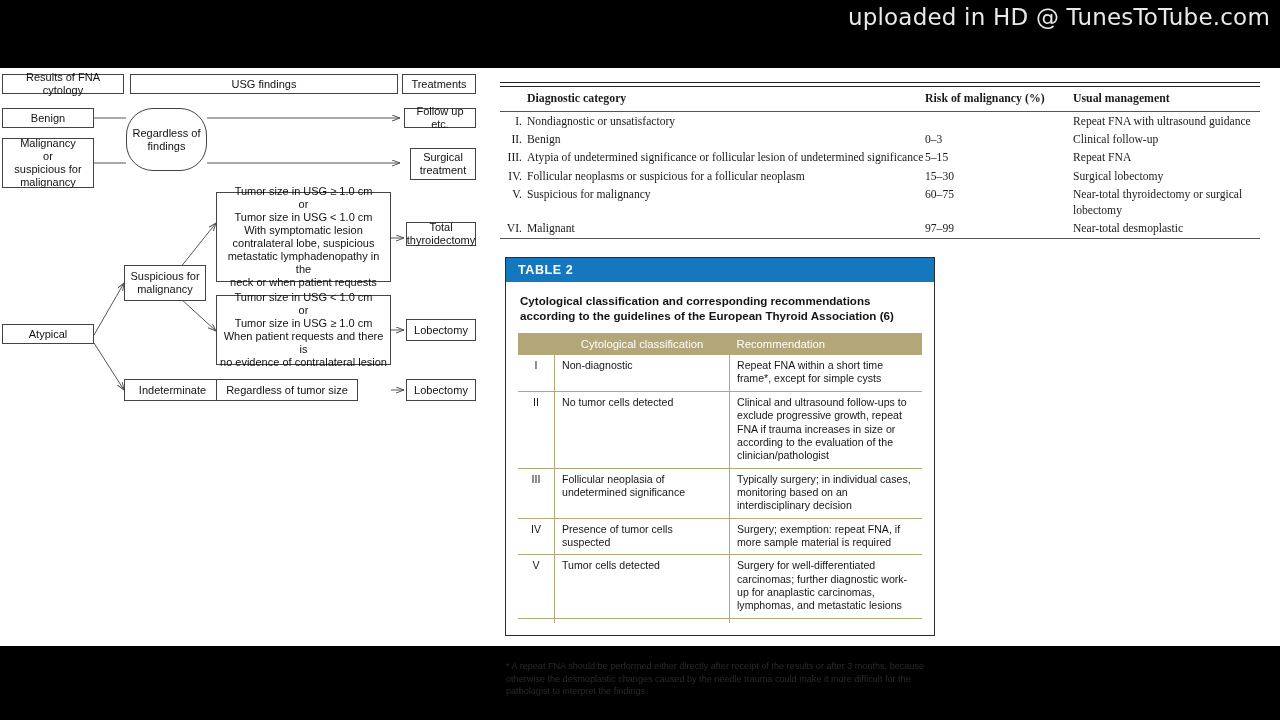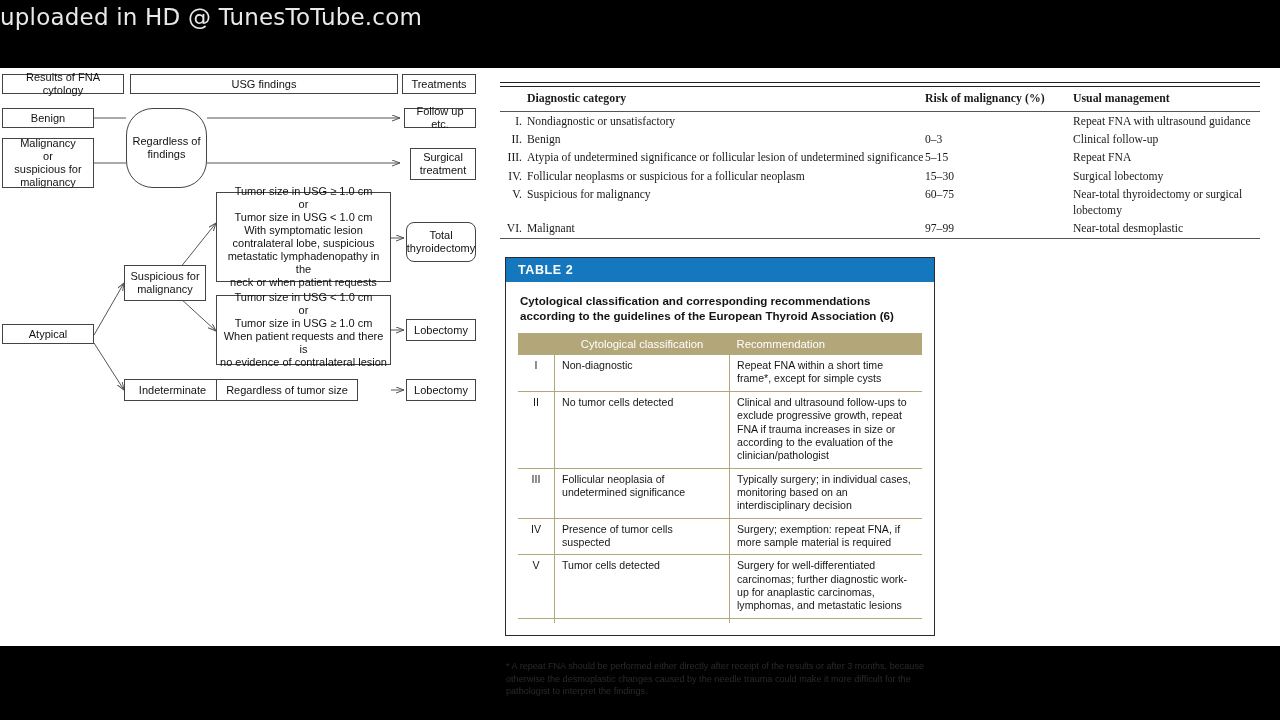--- a/index.html
+++ b/index.html
@@ -2,21 +2,21 @@
 <html><head>
 <meta charset="utf-8">
 <style>
   html,body{margin:0;padding:0;background:#000;}
   body{width:1280px;height:720px;overflow:hidden;font-family:"Liberation Sans",sans-serif;}
   #stage{position:relative;width:1280px;height:720px;background:#000;}
 
   
   .watermark{
     position:absolute;left:0;top:0;width:1280px;height:34px;
-    color:#e9e9e9;font-size:23px;line-height:34px;text-align:left;
+    color:#e9e9e9;font-size:23px;line-height:34px;text-align:right;
     padding-right:10px;box-sizing:border-box;letter-spacing:.2px;
     font-family:"DejaVu Sans",sans-serif;
   }
 
   
   .page{
     position:absolute;left:0;top:68px;width:1280px;height:578px;background:#ffffff;
   }
 
   
@@ -128,21 +128,21 @@
       <div class="fbox fhdr" style="left:130px;top:6px;width:268px;height:20px;">USG findings</div>
       <div class="fbox fhdr" style="left:402px;top:6px;width:74px;height:20px;">Treatments</div>
 
       <div class="fbox" style="left:2px;top:40px;width:92px;height:20px;white-space:pre-line;">Benign</div>
       <div class="fbox" style="left:2px;top:70px;width:92px;height:50px;white-space:pre-line;">Malignancy
 or
 suspicious for
 malignancy</div>
       <div class="fbox" style="left:2px;top:256px;width:92px;height:20px;white-space:pre-line;">Atypical</div>
 
-      <div class="fbox" style="left:126px;top:40px;width:81px;height:80px;white-space:pre-line;border-radius:27px;">Regardless of
+      <div class="fbox" style="left:126px;top:40px;width:81px;height:63px;white-space:pre-line;border-radius:27px;">Regardless of
 findings</div>
       <div class="fbox" style="left:124px;top:197px;width:82px;height:36px;white-space:pre-line;">Suspicious for
 malignancy</div>
       <div class="fbox" style="left:124px;top:311px;width:97px;height:22px;white-space:pre-line;">Indeterminate</div>
 
       <div class="fbox" style="left:216px;top:124px;width:175px;height:90px;white-space:pre-line;">Tumor size in USG ≥ 1.0 cm
 or
 Tumor size in USG &lt; 1.0 cm
 With symptomatic lesion
 contralateral lobe, suspicious
@@ -151,21 +151,21 @@
       <div class="fbox" style="left:216px;top:227px;width:175px;height:70px;white-space:pre-line;">Tumor size in USG &lt; 1.0 cm
 or
 Tumor size in USG ≥ 1.0 cm
 When patient requests and there is
 no evidence of contralateral lesion</div>
       <div class="fbox" style="left:216px;top:311px;width:142px;height:22px;white-space:pre-line;">Regardless of tumor size</div>
 
       <div class="fbox" style="left:404px;top:40px;width:72px;height:20px;white-space:pre-line;">Follow up etc.</div>
       <div class="fbox" style="left:410px;top:80px;width:66px;height:32px;white-space:pre-line;">Surgical
 treatment</div>
-      <div class="fbox" style="left:406px;top:154px;width:70px;height:40px;white-space:pre-line;border-radius:8px;">Total
+      <div class="fbox" style="left:406px;top:154px;width:70px;height:24px;white-space:pre-line;">Total
 thyroidectomy</div>
       <div class="fbox" style="left:406px;top:251px;width:70px;height:22px;white-space:pre-line;">Lobectomy</div>
       <div class="fbox" style="left:406px;top:311px;width:70px;height:22px;white-space:pre-line;">Lobectomy</div>
     </div>
 
     <div class="t1">
       <div class="rule-top"></div>
       <table>
         <thead>
           <tr>

